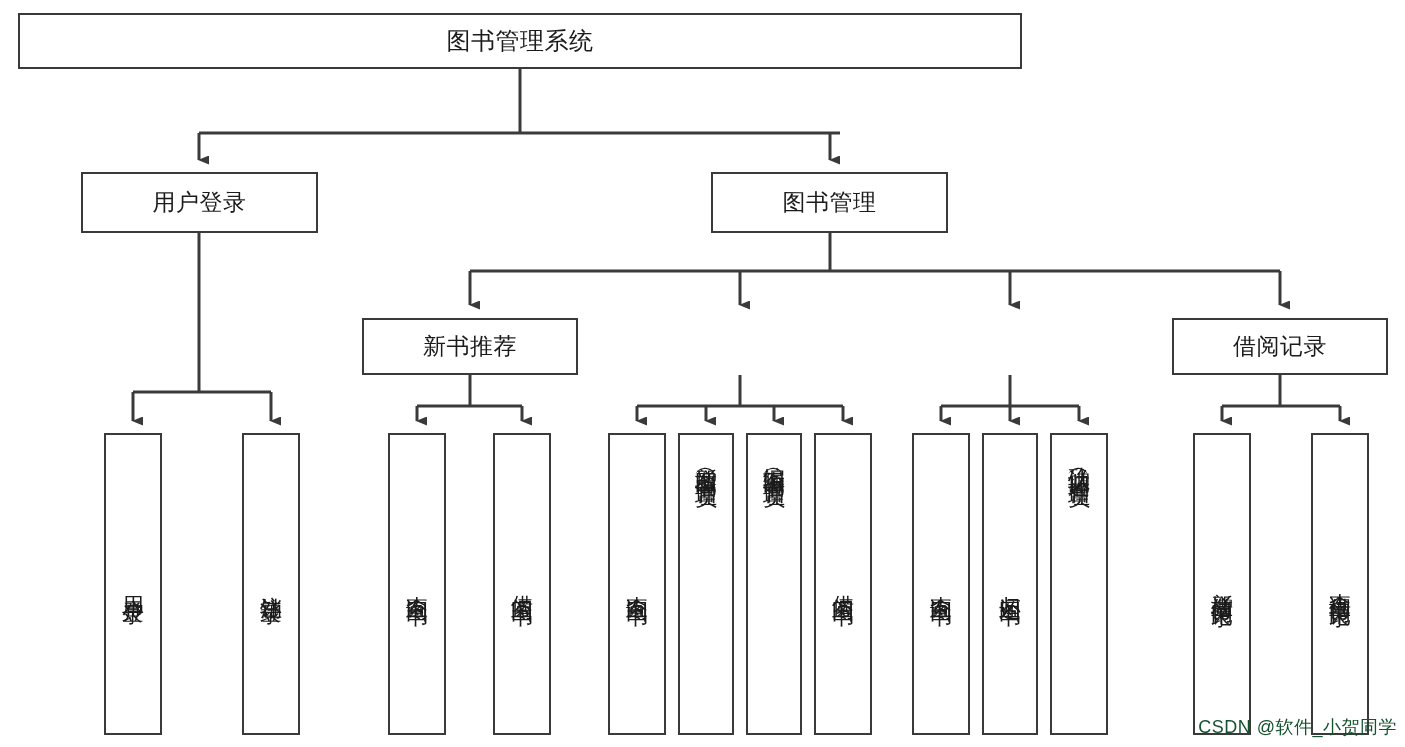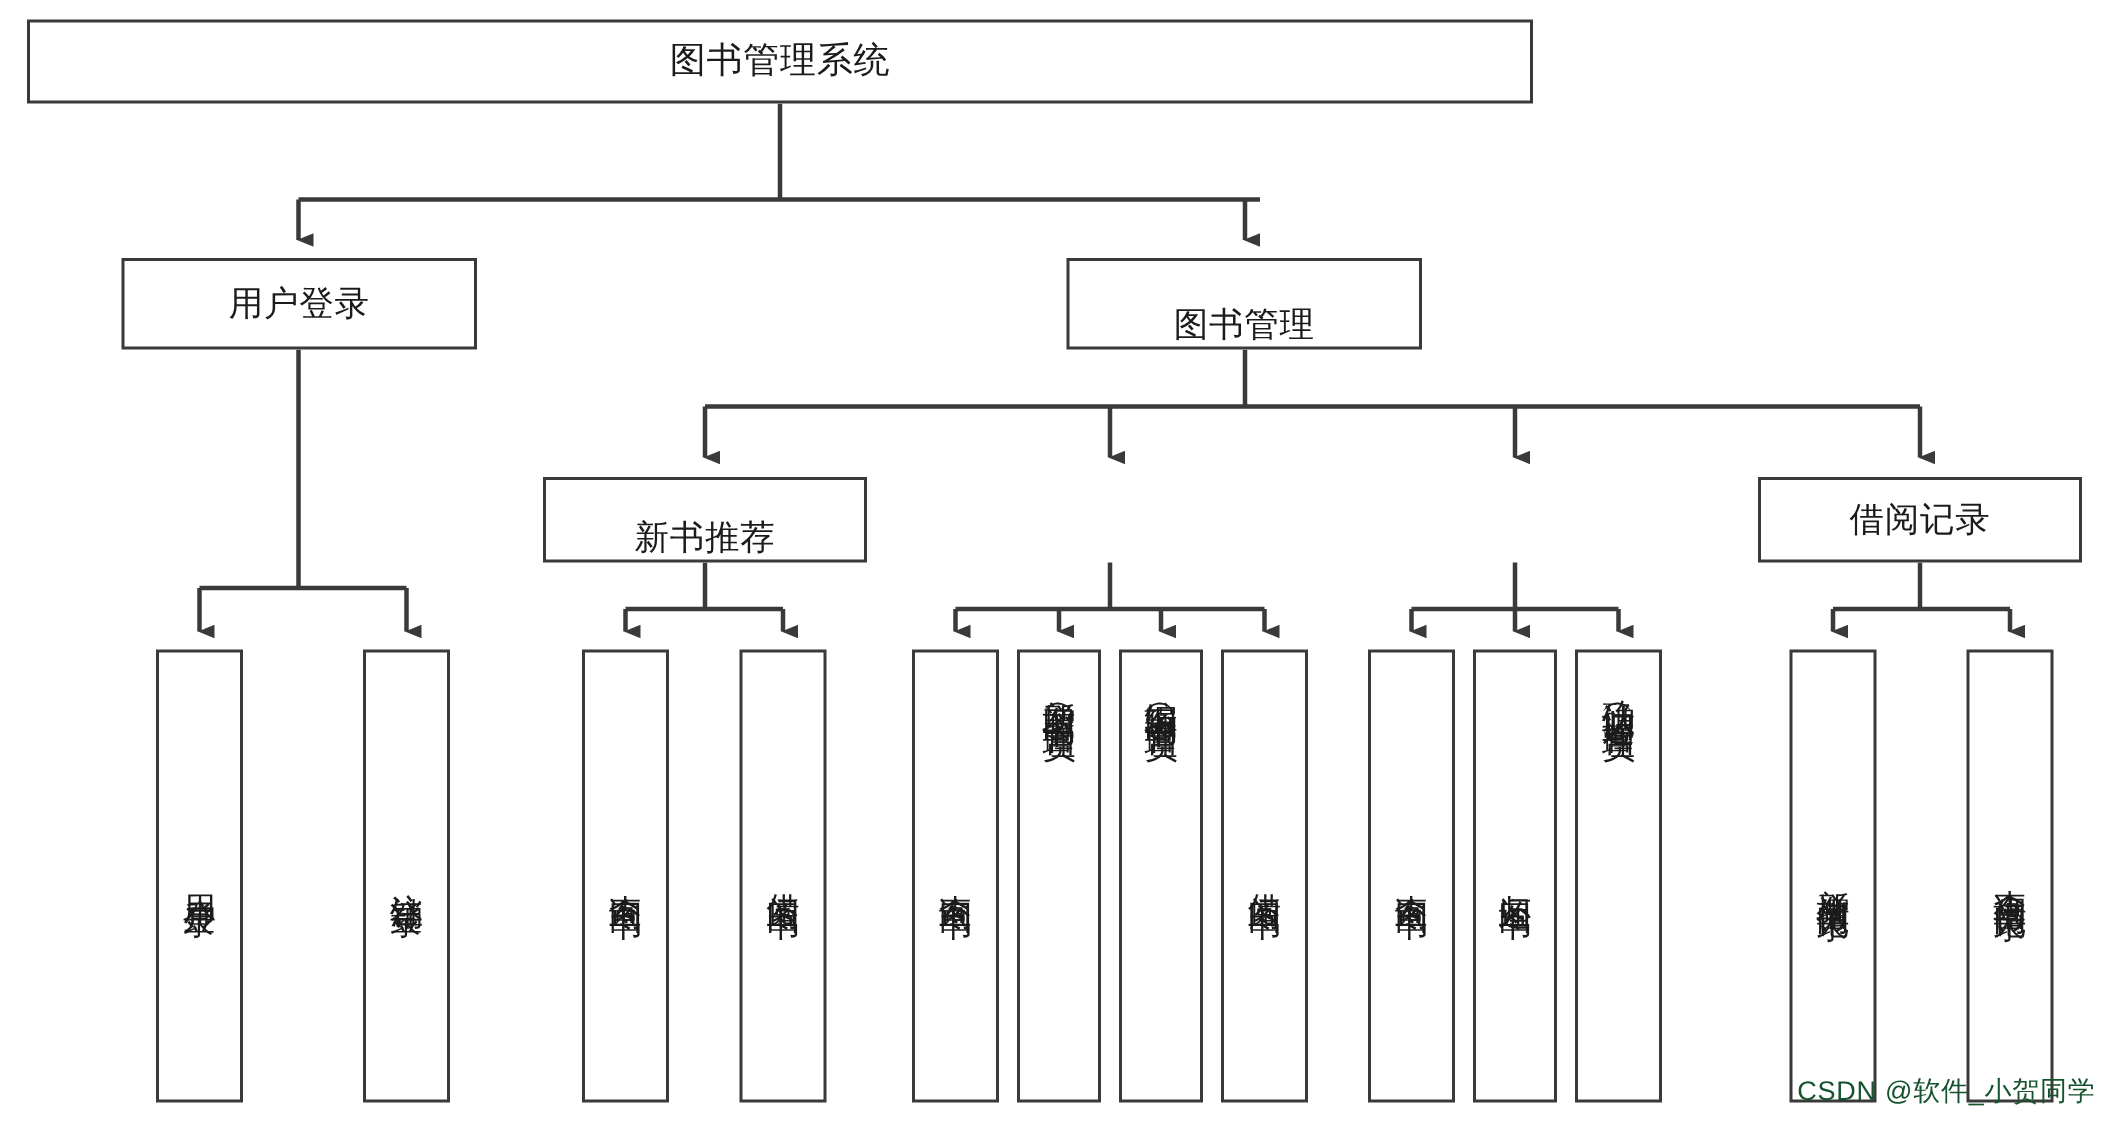--- a/index.html
+++ b/index.html
@@ -129,25 +129,25 @@
     </g>
   </svg>
 
   <div class="node horiz root" style="left:18px; top:13px; width:1004px; height:56px;">
     <span class="lbl">图书管理系统</span>
   </div>
 
   <div class="node horiz" style="left:81px; top:172px; width:237px; height:61px;">
     <span class="lbl">用户登录</span>
   </div>
-  <div class="node horiz" style="left:711px; top:172px; width:237px; height:61px;align-items:flex-end;">
+  <div class="node horiz" style="left:711px; top:172px; width:237px; height:61px;">
     <span class="lbl">图书管理</span>
   </div>
 
-  <div class="node horiz" style="left:362px; top:318px; width:216px; height:57px;align-items:flex-end;">
+  <div class="node horiz" style="left:362px; top:318px; width:216px; height:57px;">
     <span class="lbl">新书推荐</span>
   </div>
   <div class="node horiz" style="left:1172px; top:318px; width:216px; height:57px;">
     <span class="lbl">借阅记录</span>
   </div>
 
   <div class="node vert mid" style="left:104px; top:433px; width:58px; height:302px;">
     <span class="lbl">用户登录</span>
   </div>
   <div class="node vert mid" style="left:242px; top:433px; width:58px; height:302px;">

